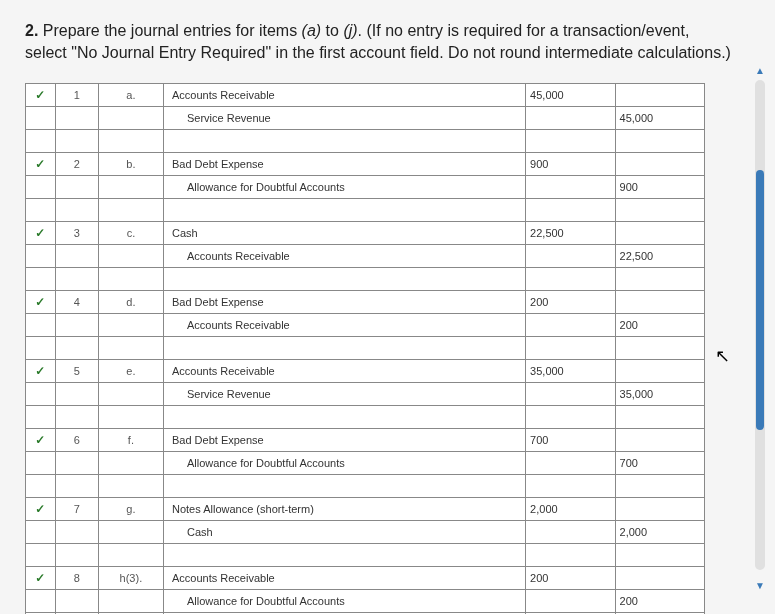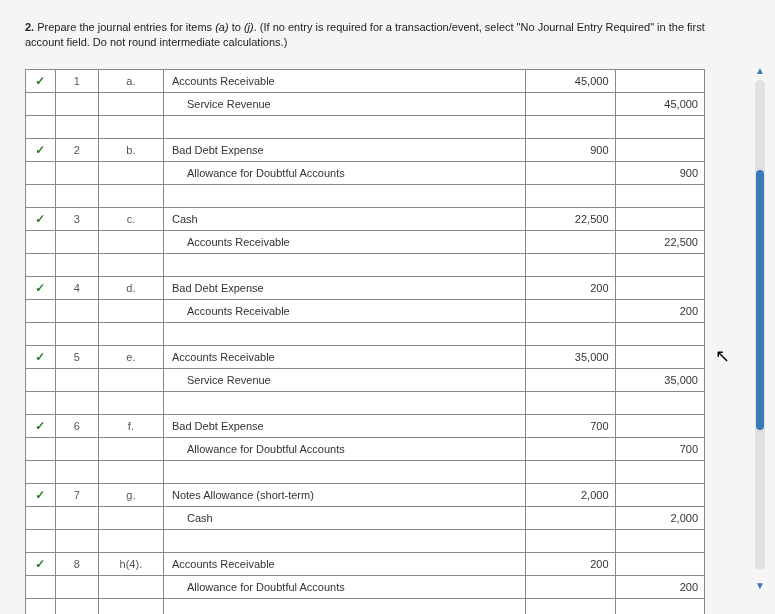--- a/index.html
+++ b/index.html
@@ -6,21 +6,21 @@
     margin: 0;
     padding: 20px 40px 20px 25px;
     font-family: Arial, sans-serif;
     background: #f5f5f5;
     color: #333;
     width: 775px;
     box-sizing: border-box;
     position: relative;
   }
   .question-text {
-    font-size: 11px;
+    font-size: 16px;
     line-height: 1.4;
     margin-bottom: 18px;
     color: #222;
   }
   .question-text b {
     font-weight: bold;
   }
   table {
     border-collapse: collapse;
     width: 680px;
@@ -53,21 +53,21 @@
   td.account-col {
     width: 300px;
     padding-left: 8px;
     color: #333;
   }
   td.account-col.indent {
     padding-left: 23px;
   }
   td.debit-col, td.credit-col {
     width: 70px;
-    text-align: right;
+    text-align: left;
     padding-right: 6px;
   }
   .scrollbar {
     position: absolute;
     right: 10px;
     top: 80px;
     width: 10px;
     height: 490px;
     background: #e0e0e0;
     border-radius: 5px;
@@ -264,21 +264,21 @@
         <td class="check-col"></td>
         <td class="num-col"></td>
         <td class="letter-col"></td>
         <td class="account-col"></td>
         <td class="debit-col"></td>
         <td class="credit-col"></td>
       </tr>
       <tr>
         <td class="check-col">✓</td>
         <td class="num-col">8</td>
-        <td class="letter-col">h(4).</td>
+        <td class="letter-col">h(3).</td>
         <td class="account-col">Accounts Receivable</td>
         <td class="debit-col">200</td>
         <td class="credit-col"></td>
       </tr>
       <tr>
         <td class="check-col"></td>
         <td class="num-col"></td>
         <td class="letter-col"></td>
         <td class="account-col indent">Allowance for Doubtful Accounts</td>
         <td class="debit-col"></td>

